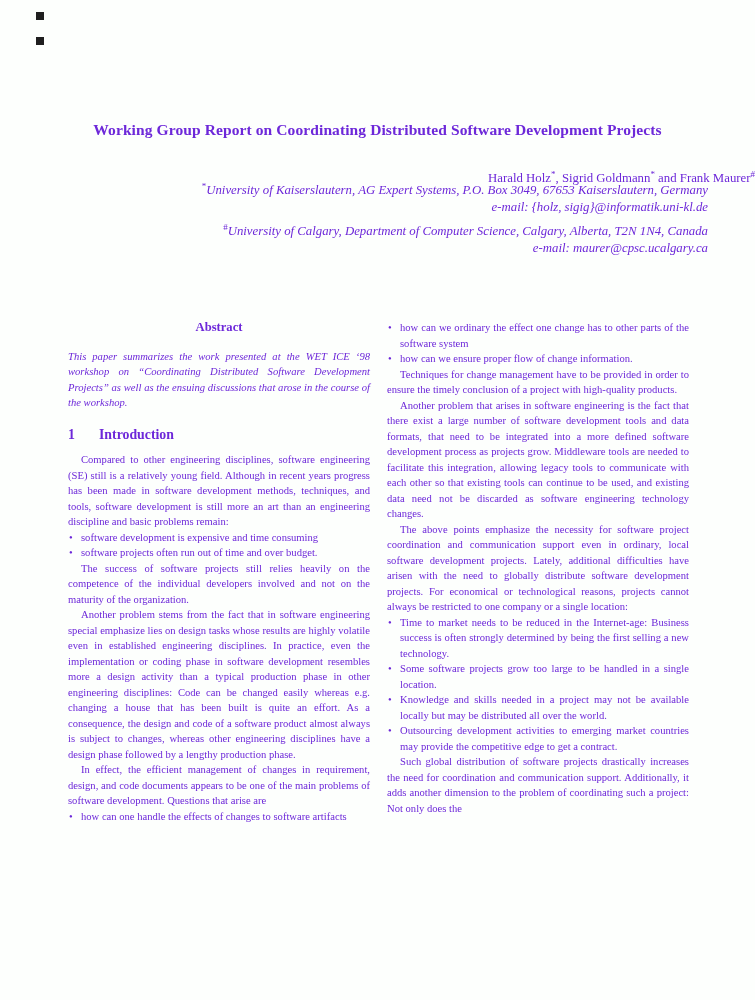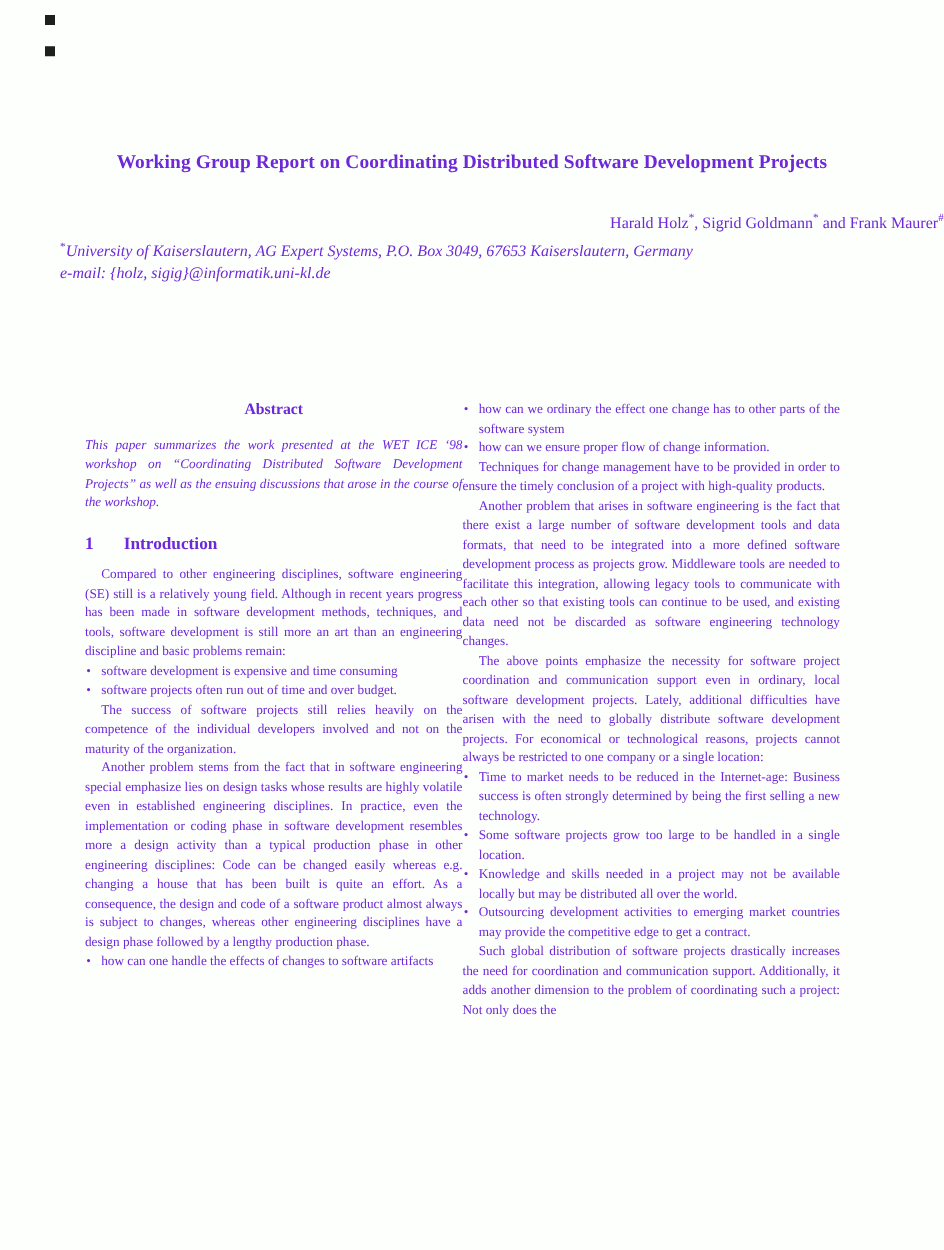--- a/index.html
+++ b/index.html
@@ -42,36 +42,37 @@
     text-align: right;
     font-size: 12.8px;
   }
   .authors sup, .affils sup {
     font-size: 9px;
     vertical-align: super;
     line-height: 0;
   }
   .affils {
     position: absolute;
-    top: 193px;
+    top: 182px;
     left: 48px;
     width: 660px;
-    text-align: left;
+    text-align: right;
     font-size: 12.8px;
   }
   .affil { margin-bottom: 7px; }
   .affil-line { line-height: 17px; font-style: italic; }
   .affil-line sup { font-style: normal; }
 
   .columns {
     position: absolute;
     top: 320px;
     left: 68px;
     width: 621px;
     display: flex;
+    gap: 17px;
   }
   .col {
     width: 302px;
     font-size: 10.6px;
     line-height: 15.5px;
     text-align: justify;
   }
   .abstract-heading {
     text-align: center;
     font-weight: bold;
@@ -107,20 +108,24 @@
 
   <h1 class="title">Working Group Report on Coordinating Distributed Software Development Projects</h1>
 
   <div class="authors" id="authors"><span>Harald Holz</span><sup>*</sup><span>, Sigrid Goldmann</span><sup>*</sup><span> and Frank Maurer</span><sup>#</sup></div>
 
   <div class="affils" id="affils">
       <div class="affil">
         <div class="affil-line"><sup>*</sup><span>University of Kaiserslautern, AG Expert Systems, P.O. Box 3049, 67653 Kaiserslautern, Germany</span></div>
         <div class="affil-line">e-mail: {holz, sigig}@informatik.uni-kl.de</div>
       </div>
+      <div class="affil">
+        <div class="affil-line"><sup>#</sup><span>University of Calgary, Department of Computer Science, Calgary, Alberta, T2N 1N4, Canada</span></div>
+        <div class="affil-line">e-mail: maurer@cpsc.ucalgary.ca</div>
+      </div>
     </div>
 
   <div class="columns">
     <div class="col" id="left-col">
         <div class="abstract-heading">Abstract</div>
         <div class="para italic noindent">This paper summarizes the work presented at the WET ICE ‘98 workshop on “Coordinating Distributed Software Development Projects” as well as the ensuing discussions that arose in the course of the workshop.</div>
         <div class="section-heading">
           <span class="sec-num">1</span>
           <span>Introduction</span>
         </div>
@@ -128,20 +133,21 @@
         <div class="bullet">
           <span class="marker">•</span>
           <span class="btext">software development is expensive and time consuming</span>
         </div>
         <div class="bullet">
           <span class="marker">•</span>
           <span class="btext">software projects often run out of time and over budget.</span>
         </div>
         <div class="para">The success of software projects still relies heavily on the competence of the individual developers involved and not on the maturity of the organization.</div>
         <div class="para">Another problem stems from the fact that in software engineering special emphasize lies on design tasks whose results are highly volatile even in established engineering disciplines. In practice, even the implementation or coding phase in software development resembles more a design activity than a typical production phase in other engineering disciplines: Code can be changed easily whereas e.g. changing a house that has been built is quite an effort. As a consequence, the design and code of a software product almost always is subject to changes, whereas other engineering disciplines have a design phase followed by a lengthy production phase.</div>
+        <div class="para">In effect, the efficient management of changes in requirement, design, and code documents appears to be one of the main problems of software development. Questions that arise are</div>
         <div class="bullet">
           <span class="marker">•</span>
           <span class="btext">how can one handle the effects of changes to software artifacts</span>
         </div>
       </div>
     <div class="col" id="right-col">
         <div class="bullet">
           <span class="marker">•</span>
           <span class="btext">how can we ordinary the effect one change has to other parts of the software system</span>
         </div>

